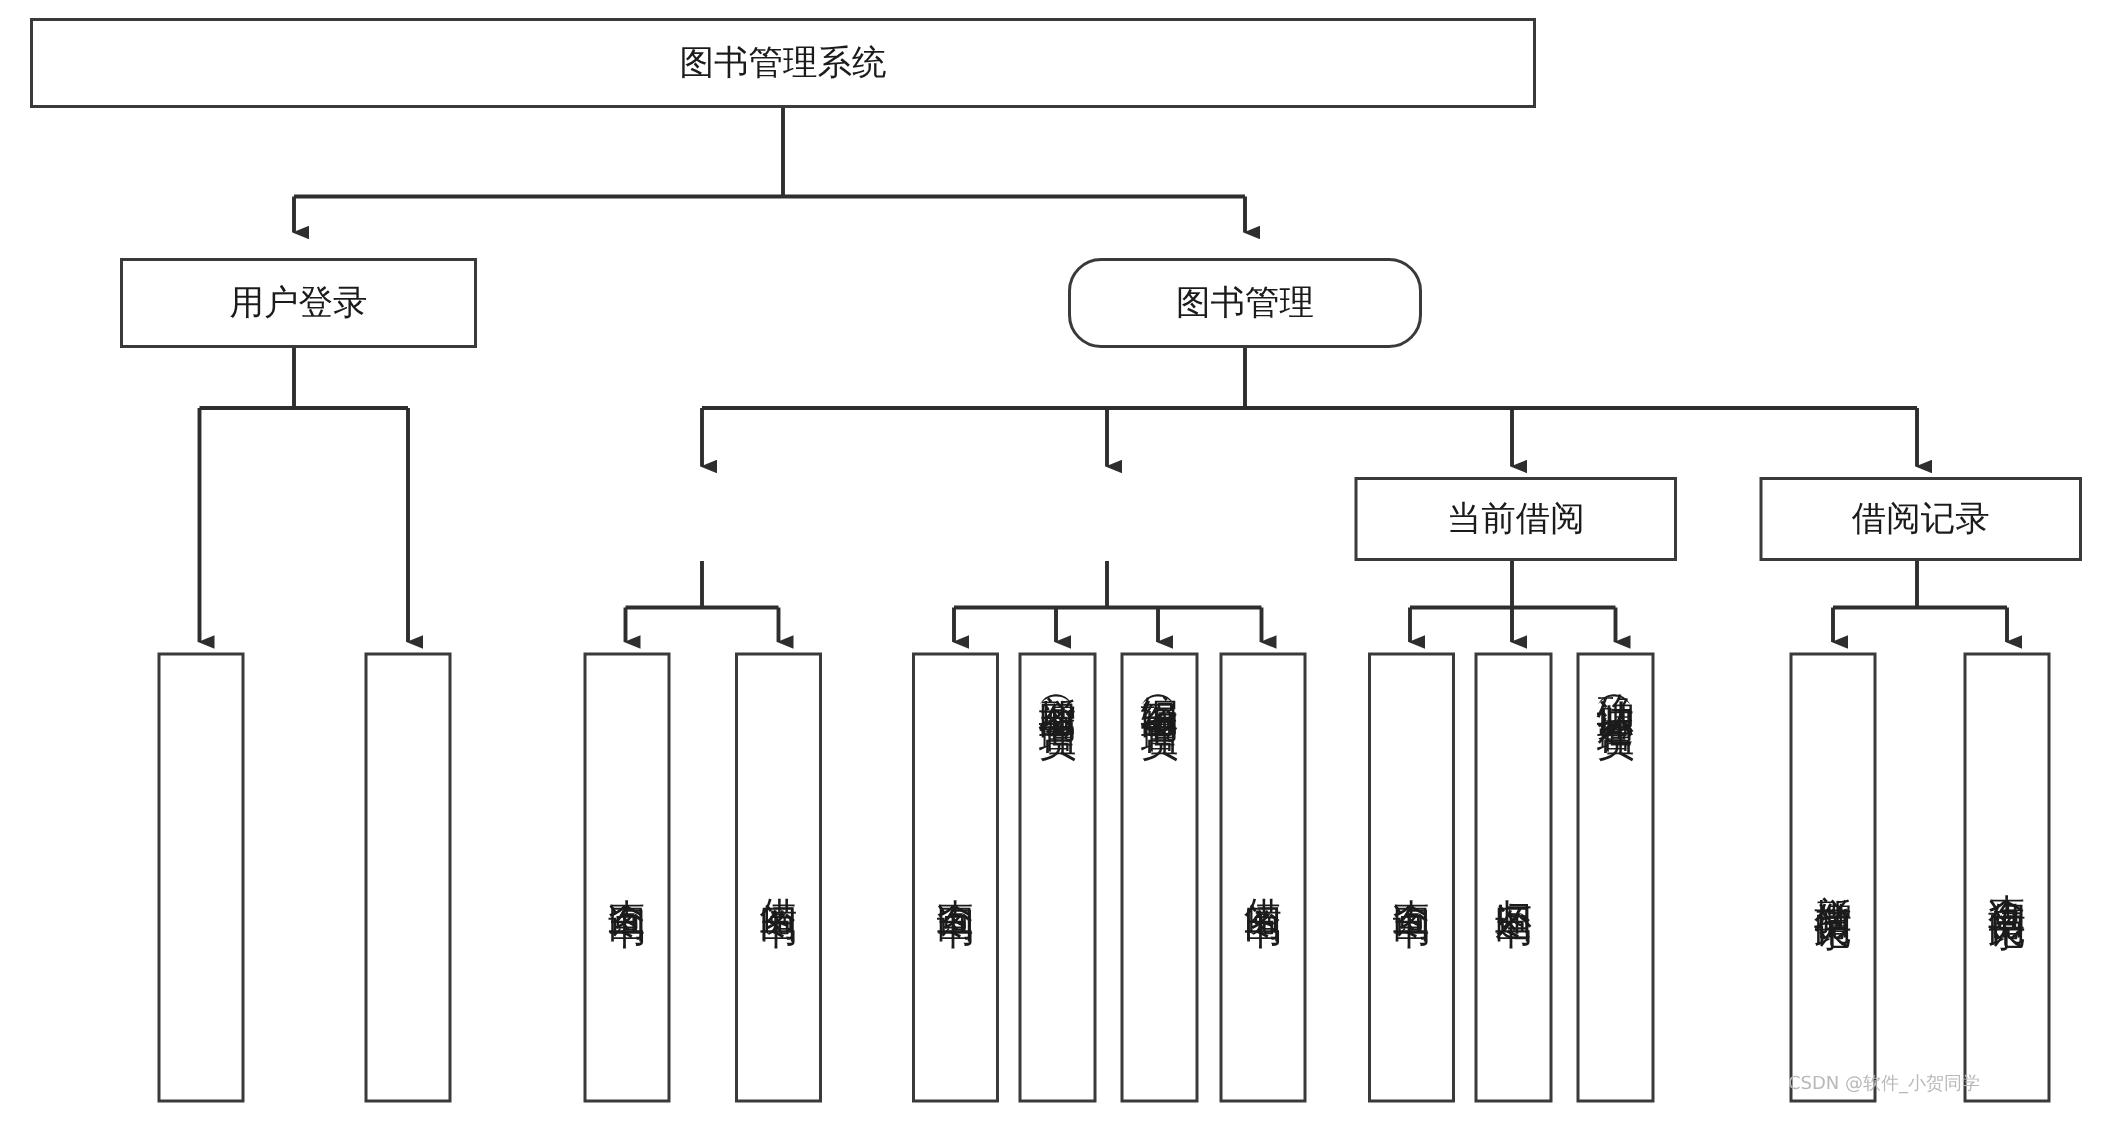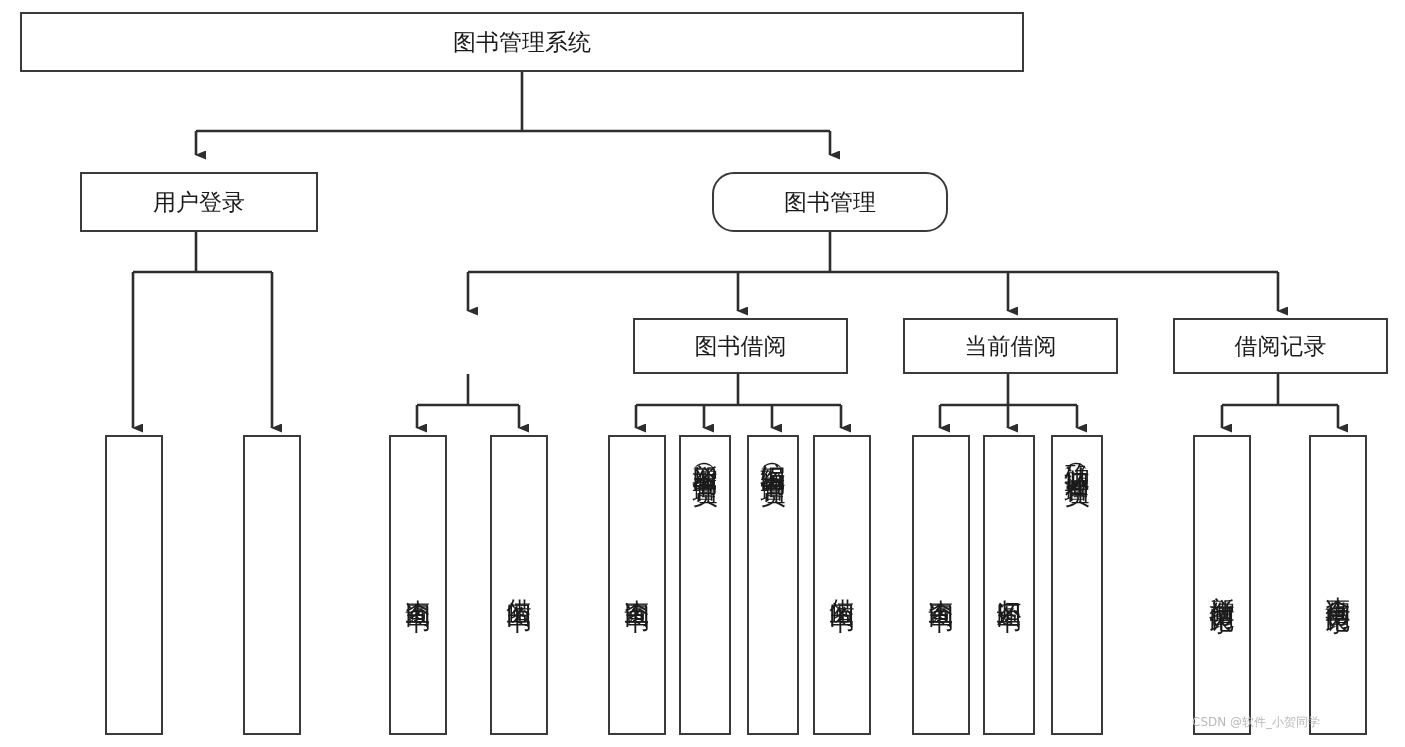--- a/index.html
+++ b/index.html
@@ -141,23 +141,20 @@
     <span class="node-label">图书管理系统</span>
   </div>
 
   <div class="node-box node-h" style="left:80px; top:172px; width:238px; height:60px;">
     <span class="node-label">用户登录</span>
   </div>
   <div class="node-box node-h" style="left:712px; top:172px; width:236px; height:60px;border-radius:22px;">
     <span class="node-label">图书管理</span>
   </div>
 
-  <div class="node-box node-h" style="left:633px; top:318px; width:215px; height:56px;">
-    <span class="node-label">图书借阅</span>
-  </div>
   <div class="node-box node-h" style="left:1173px; top:318px; width:215px; height:56px;">
     <span class="node-label">借阅记录</span>
   </div>
   <div class="node-box node-h" style="left:903px; top:318px; width:215px; height:56px;">
     <span class="node-label">当前借阅</span>
   </div>
 
   <div class="node-box node-v" style="left:105px; top:435px; width:58px; height:300px;">
     <span class="node-label">用户登录</span>
   </div>

